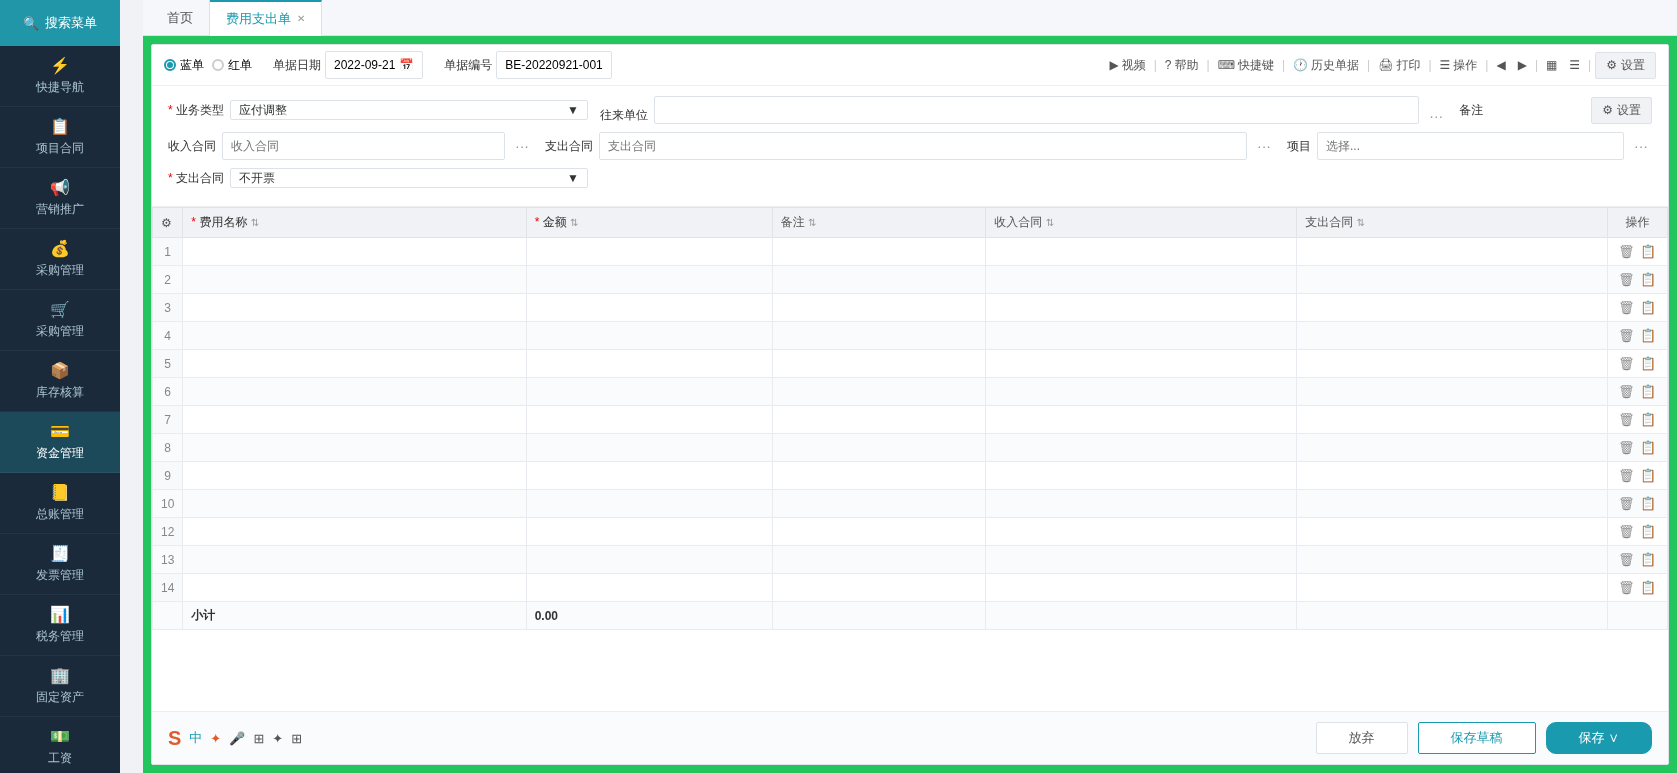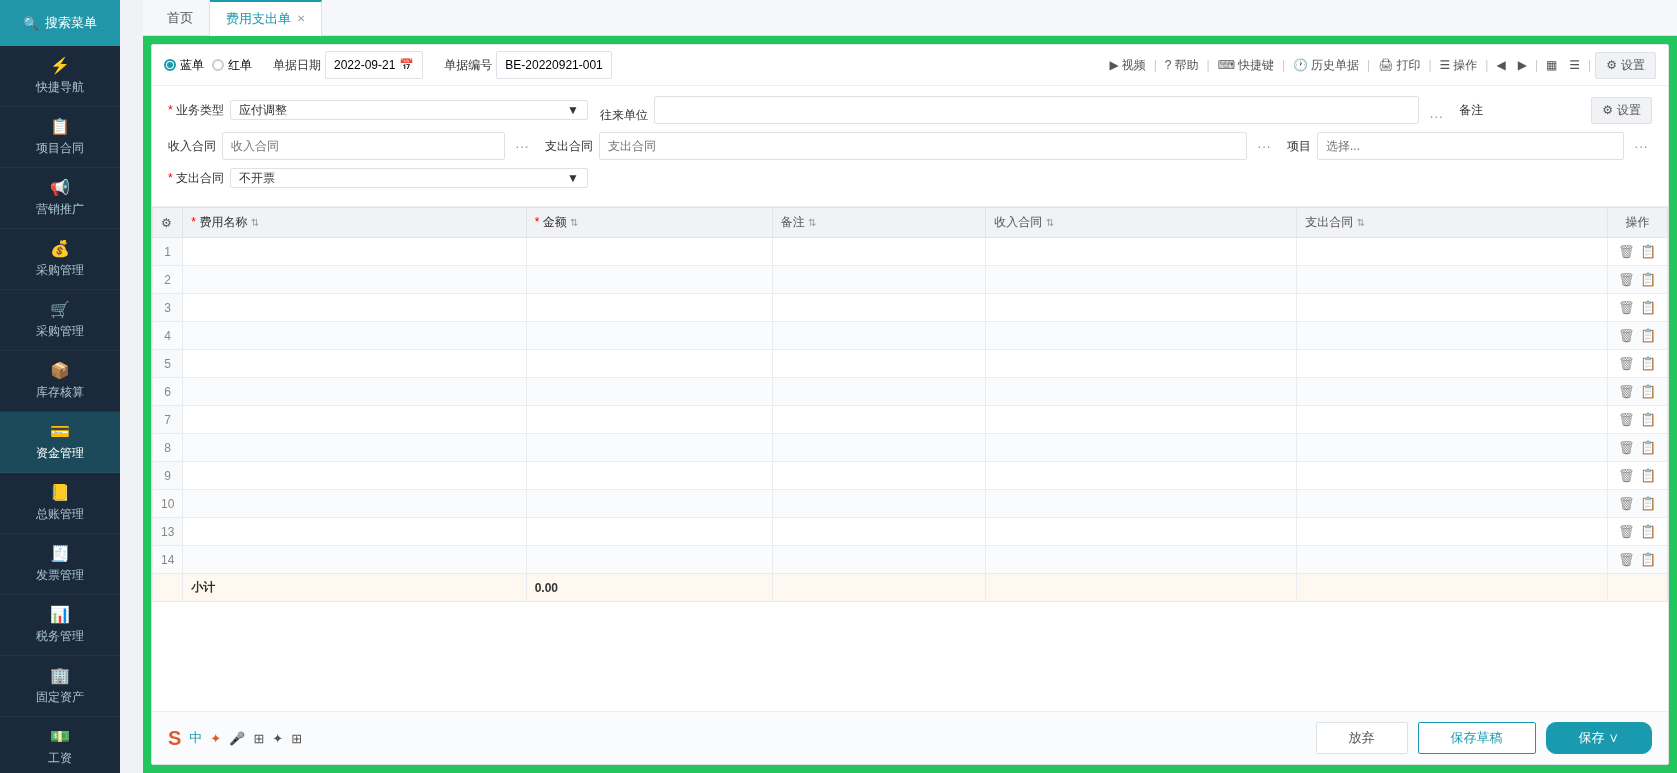--- a/index.html
+++ b/index.html
@@ -693,20 +693,34 @@
       <td></td>
       <td></td>
       <td class="op-cell">
         <div class="op-icons">
           <span class="op-icon">🗑</span>
           <span class="op-icon">📋</span>
         </div>
       </td>
     </tr>
             <tr>
+      <td class="row-num">12</td>
+      <td></td>
+      <td></td>
+      <td></td>
+      <td></td>
+      <td></td>
+      <td class="op-cell">
+        <div class="op-icons">
+          <span class="op-icon">🗑</span>
+          <span class="op-icon">📋</span>
+        </div>
+      </td>
+    </tr>
+            <tr>
       <td class="row-num">13</td>
       <td></td>
       <td></td>
       <td></td>
       <td></td>
       <td></td>
       <td class="op-cell">
         <div class="op-icons">
           <span class="op-icon">🗑</span>
           <span class="op-icon">📋</span>

